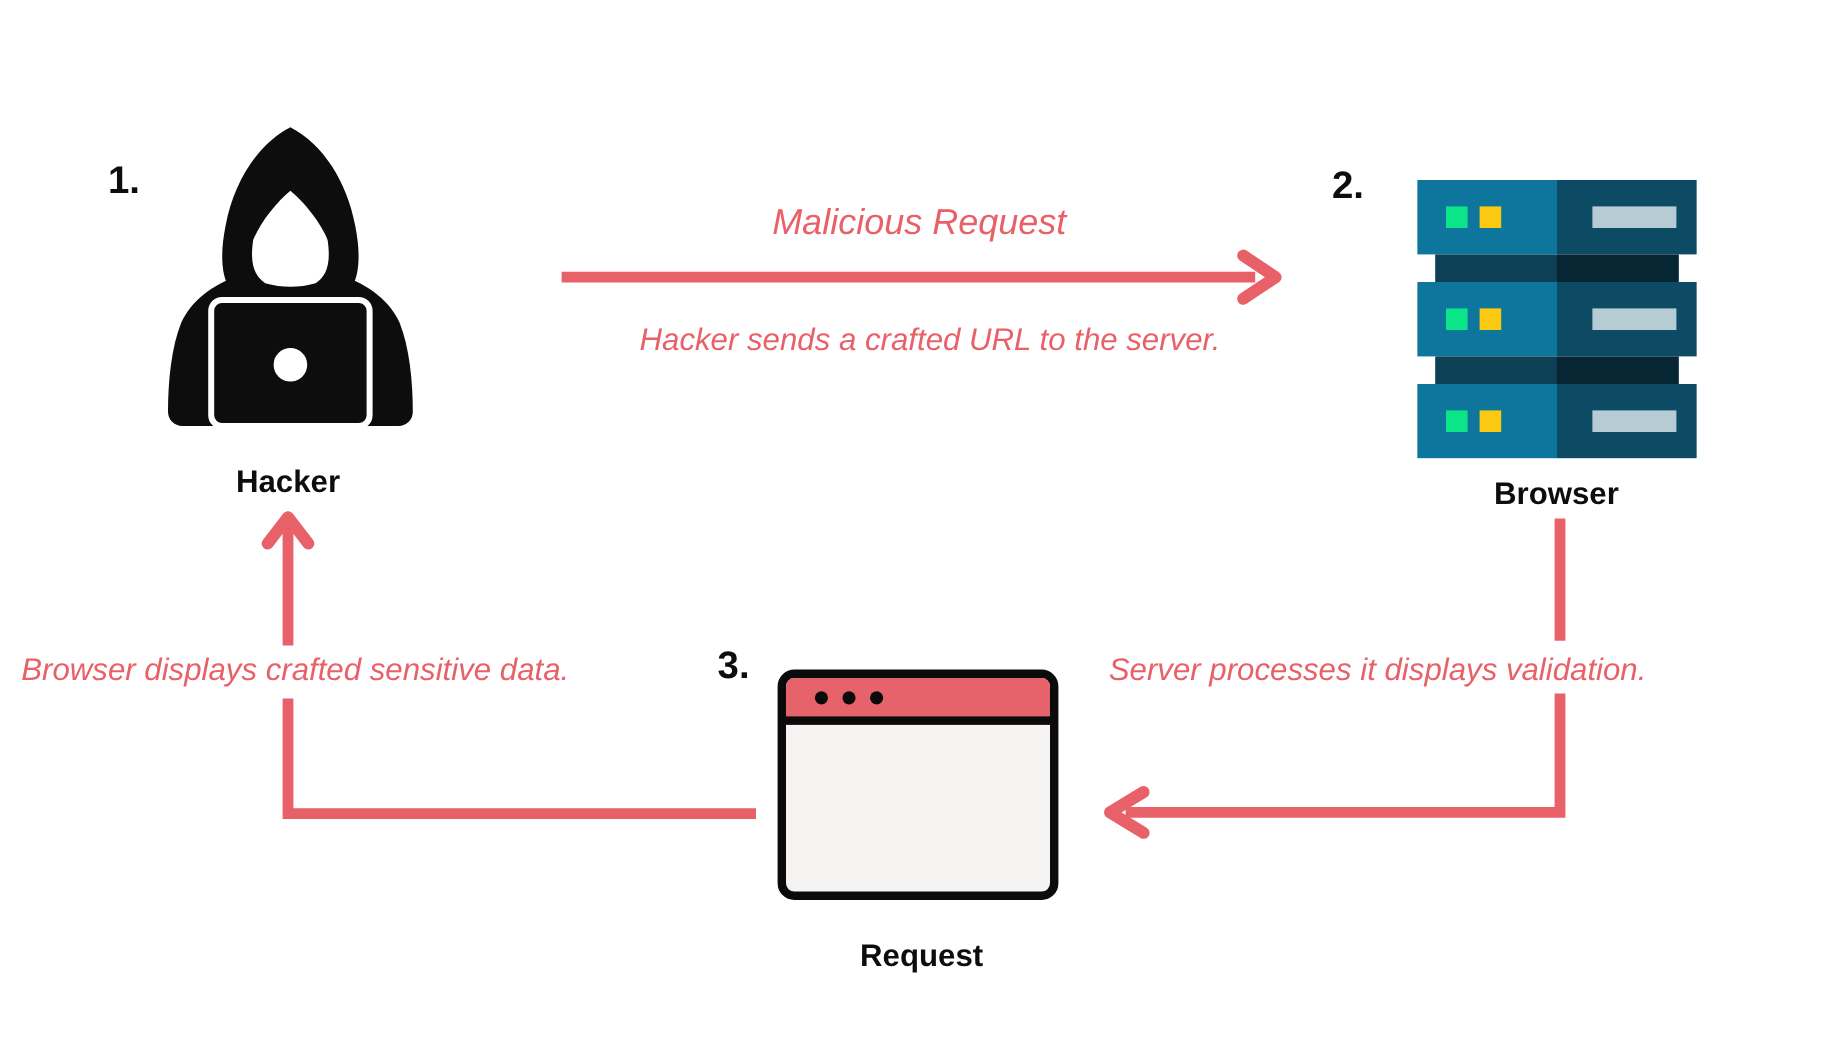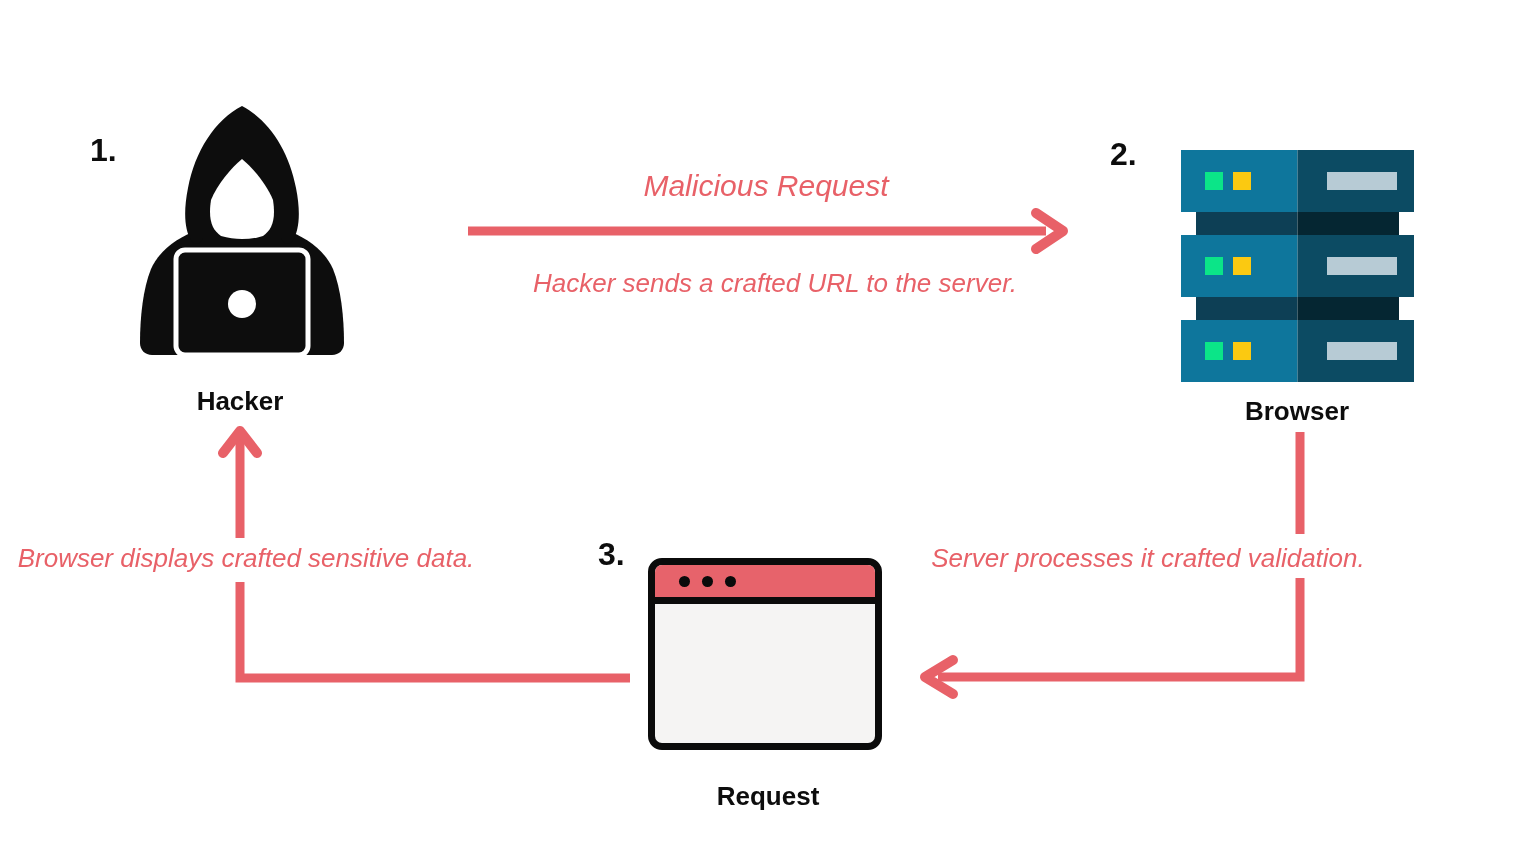--- a/index.html
+++ b/index.html
@@ -139,16 +139,16 @@
       <path class="arrow-head" d="M223,453 L240,431 L257,453"></path>
     </g>
   </svg>
 
   <div class="node-label" style="left:240px;top:388px;">Hacker</div>
   <div class="node-label" style="left:1297px;top:398px;">Browser</div>
   <div class="node-label" style="left:768px;top:783px;">Request</div>
 
   <div class="flow-title" style="left:766px;top:152px;">Malicious Request</div>
   <div class="flow-caption" style="left:775px;top:268px;">Hacker sends a crafted URL to the server.</div>
-  <div class="flow-caption" style="left:1148px;top:543px;">Server processes it crafted validation.</div>
+  <div class="flow-caption" style="left:1148px;top:543px;">Server processes it displays validation.</div>
   <div class="flow-caption" style="left:246px;top:543px;">Browser displays crafted sensitive data.</div>
 
 </div>
 
 </body></html>

